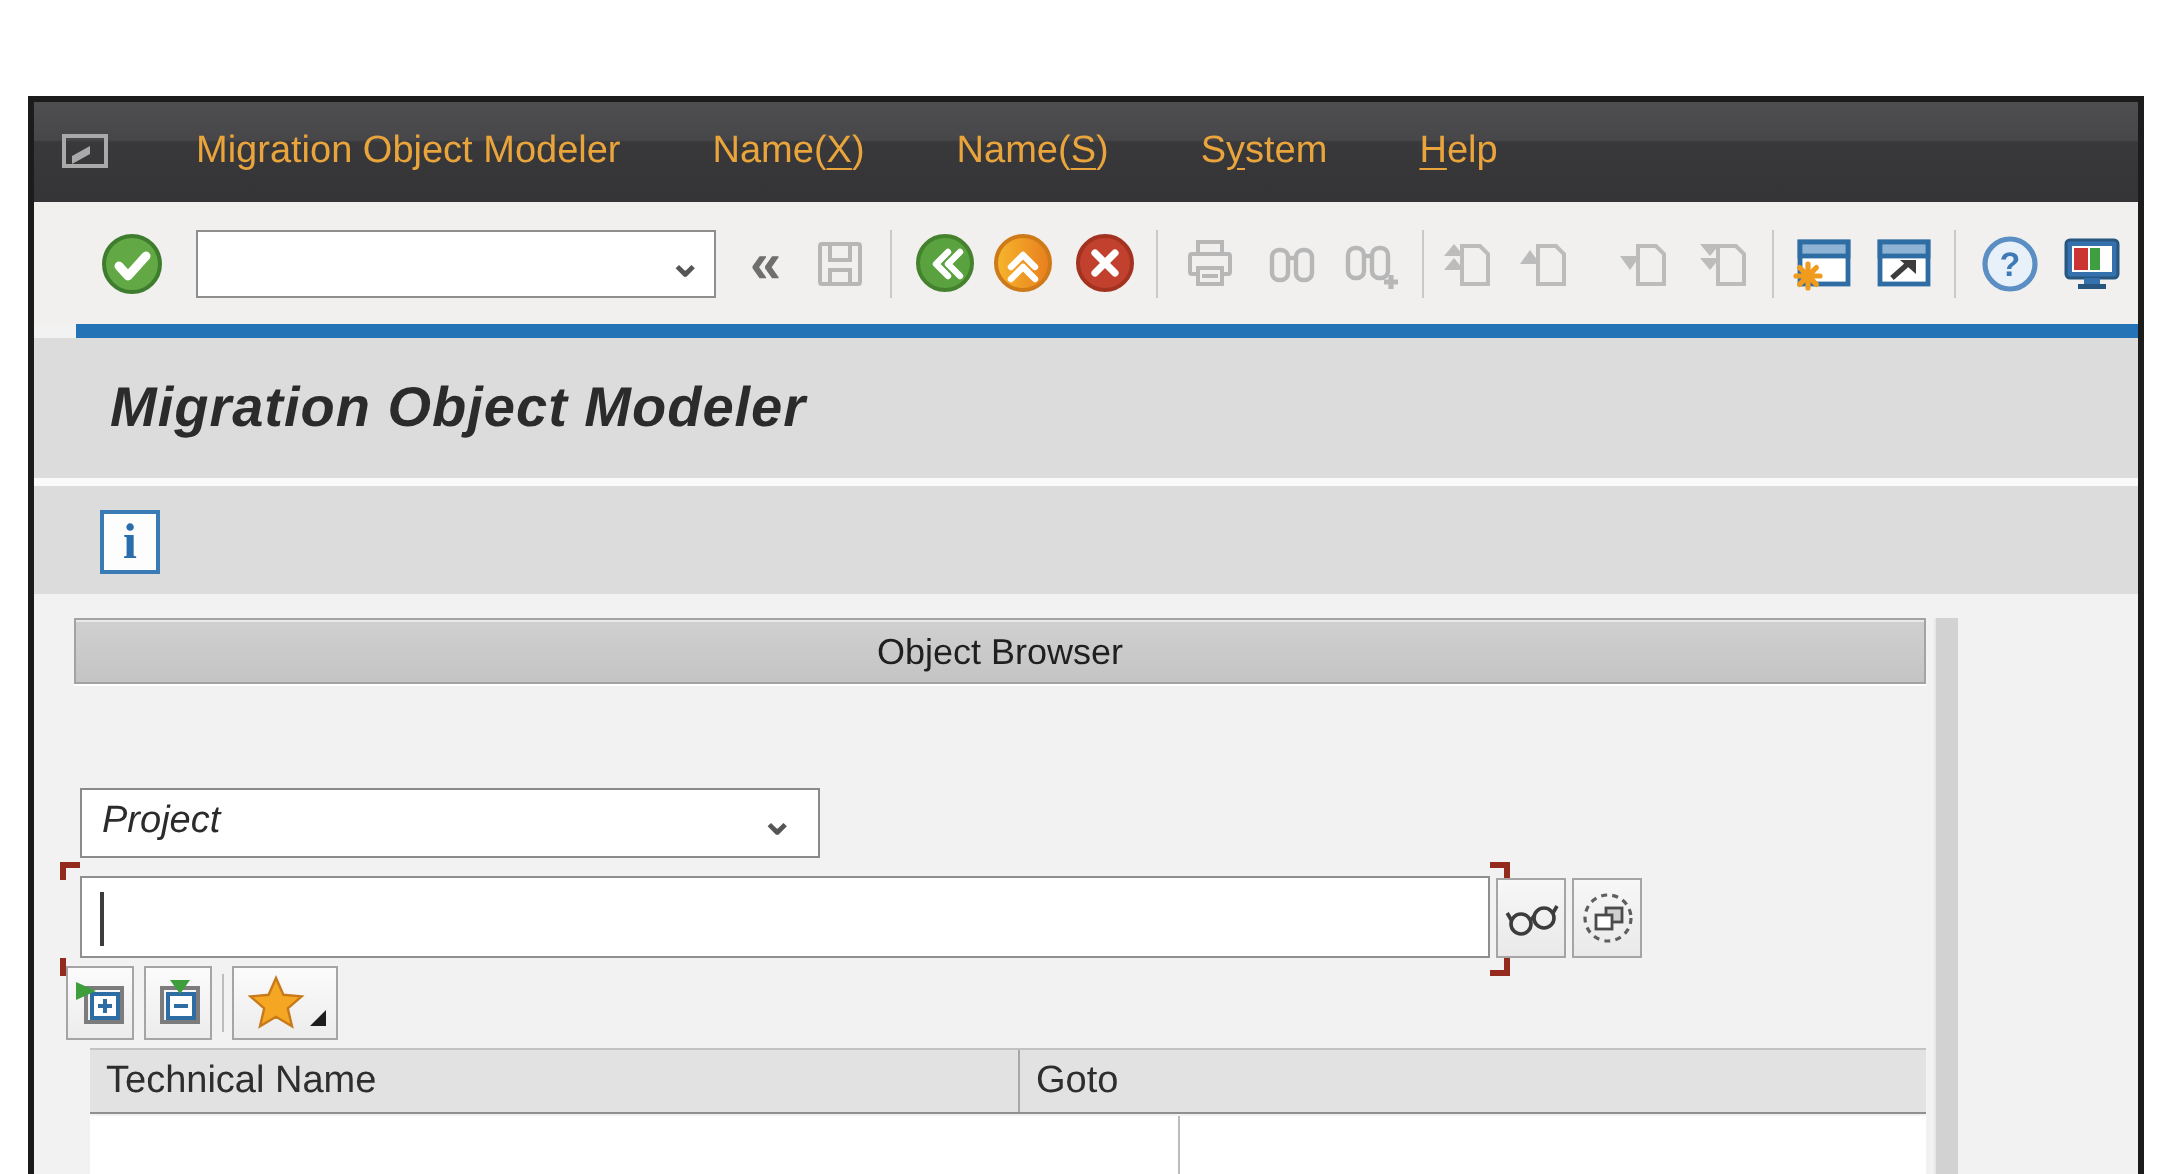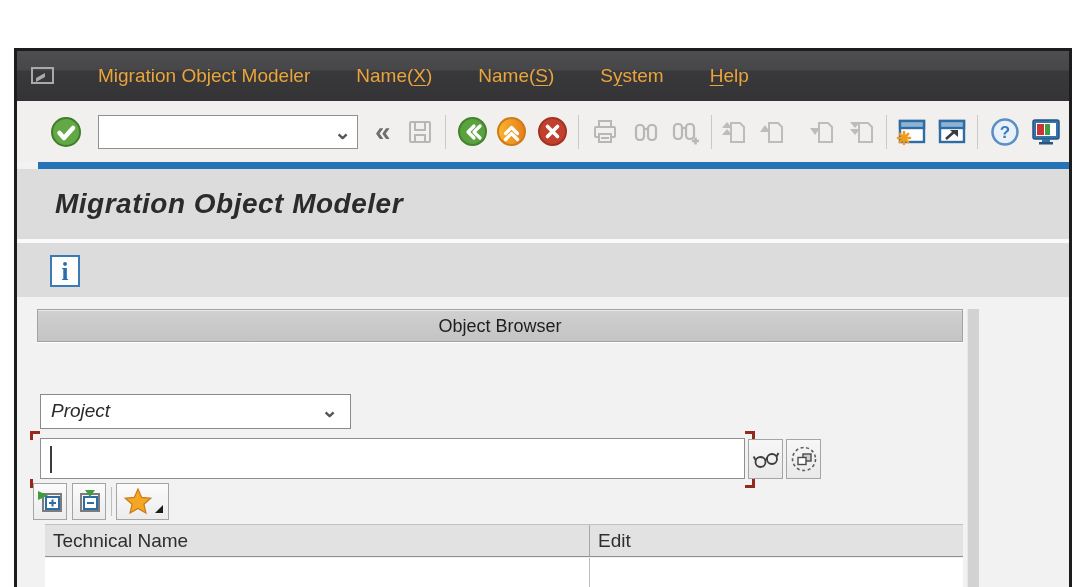--- a/index.html
+++ b/index.html
@@ -62,21 +62,21 @@
     text-align:center; line-height:32px; font-size:18px; color:#1f1f1f;
     border:1px solid #a3a3a3; box-shadow:0 1px 0 #ffffff, inset 0 1px 0 #e9e9e9;
   }
   .hdr-object-browser { top:12px; background:linear-gradient(#d0d0d0,#c4c4c4); }
   .hdr-adv-search { top:48px; background:linear-gradient(#ececec,#dedede); }
   .splitter {
     position:absolute; left:950px; top:12px; width:12px; height:296px;
     background:#d2d2d2; border-left:1px solid #e8e8e8;
   }
   .combo {
-    position:absolute; left:23px; top:97px; width:311px; height:35px;
+    position:absolute; left:23px; top:97px; width:370px; height:35px;
     background:#fff; border:1px solid #8a8a8a;
   }
   .combo-value { position:absolute; left:10px; top:5px; font-size:19px; font-style:italic; color:#2b2b2b; }
   .combo-chevron { position:absolute; right:12px; top:3px; color:#555; font-size:20px; font-weight:bold; }
   .search-input {
     position:absolute; left:23px; top:141px; width:705px; height:41px;
     background:#fff; border:1px solid #8f8f8f;
   }
   .search-input input {
     position:absolute; left:10px; top:4px; width:680px; height:31px; border:none; outline:none;
@@ -108,21 +108,21 @@
     display:flex; align-items:center; justify-content:flex-start; padding-left:6px; position:absolute; }
   .star-corner { position:absolute; right:5px; bottom:6px; width:0; height:0;
     border-left:8px solid transparent; border-bottom:8px solid #1d1d1d; }
   
   .table-header {
     position:absolute; left:28px; top:227px; width:918px; height:33px;
     background:#e2e2e2; border-top:1px solid #c2c2c2; border-bottom:1px solid #8f8f8f;
     display:flex; font-size:19px; color:#2e2e2e;
   }
   .th { line-height:31px; padding-left:8px; }
-  .th-technical { width:545px; border-right:1px solid #a8a8a8; }
+  .th-technical { width:465px; border-right:1px solid #a8a8a8; }
   .th-name { flex:1; }
   .table-body {
     position:absolute; left:28px; top:261px; width:918px; height:50px; background:#ffffff; display:flex;
   }
   .tb-col1 { width:545px; border-right:1px solid #bdbdbd; }
   .tb-col2 { flex:1; }
   svg { display:block; }
 </style>
 </head>
 <body>
@@ -363,21 +363,21 @@
     <span class="tree-sep"></span>
     <span class="btn-star">
       <svg width="30" height="29" viewBox="0 0 30 29">
         <path d="M15 2 L18.7 10.4 L27.8 11.2 L20.9 17.2 L23 26.1 L15 21.4 L7 26.1 L9.1 17.2 L2.2 11.2 L11.3 10.4 Z" fill="#f5a623" stroke="#c87a1a" stroke-width="1.2"></path>
       </svg>
       <span class="star-corner"></span>
     </span>
 
     <div class="table-header">
       <div class="th th-technical">Technical Name</div>
-      <div class="th th-name">Edit</div>
+      <div class="th th-name">Goto</div>
     </div>
     <div class="table-body">
       <div class="tb-col1"></div>
       <div class="tb-col2"></div>
     </div>
 
   </div>
 </div>
 
 </body></html>

